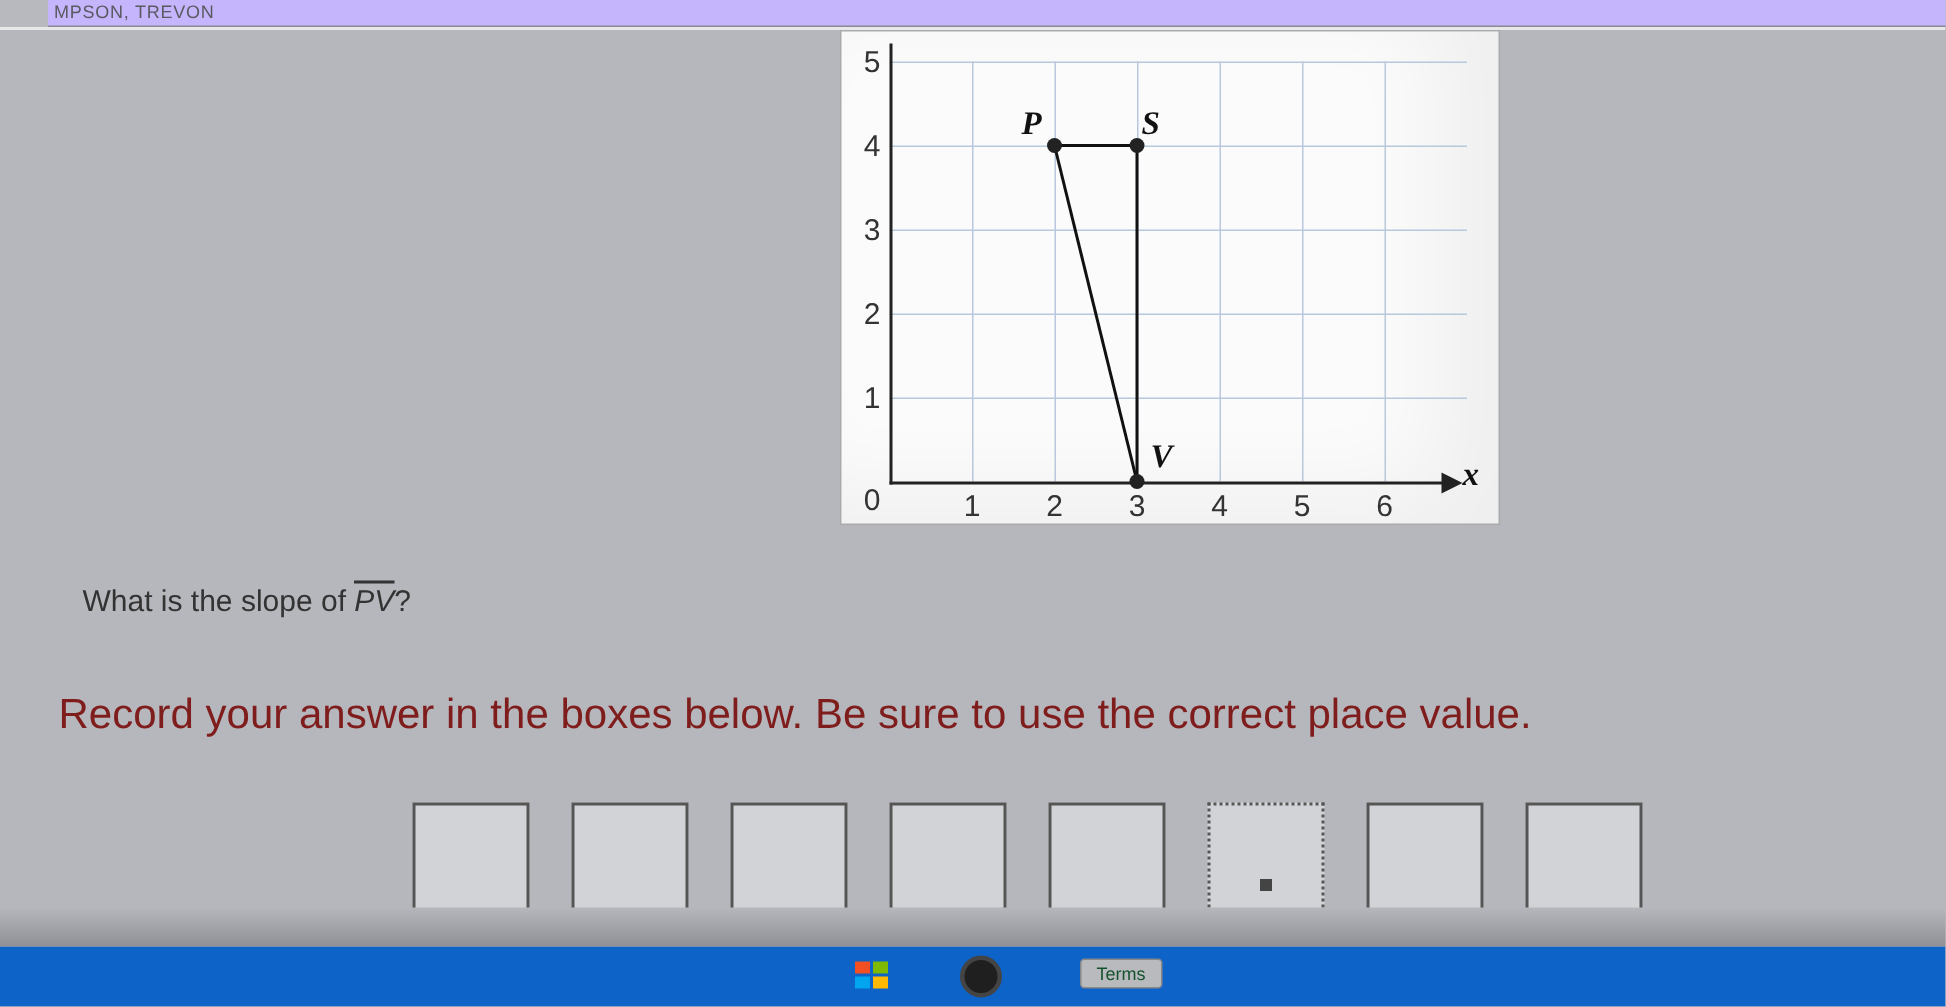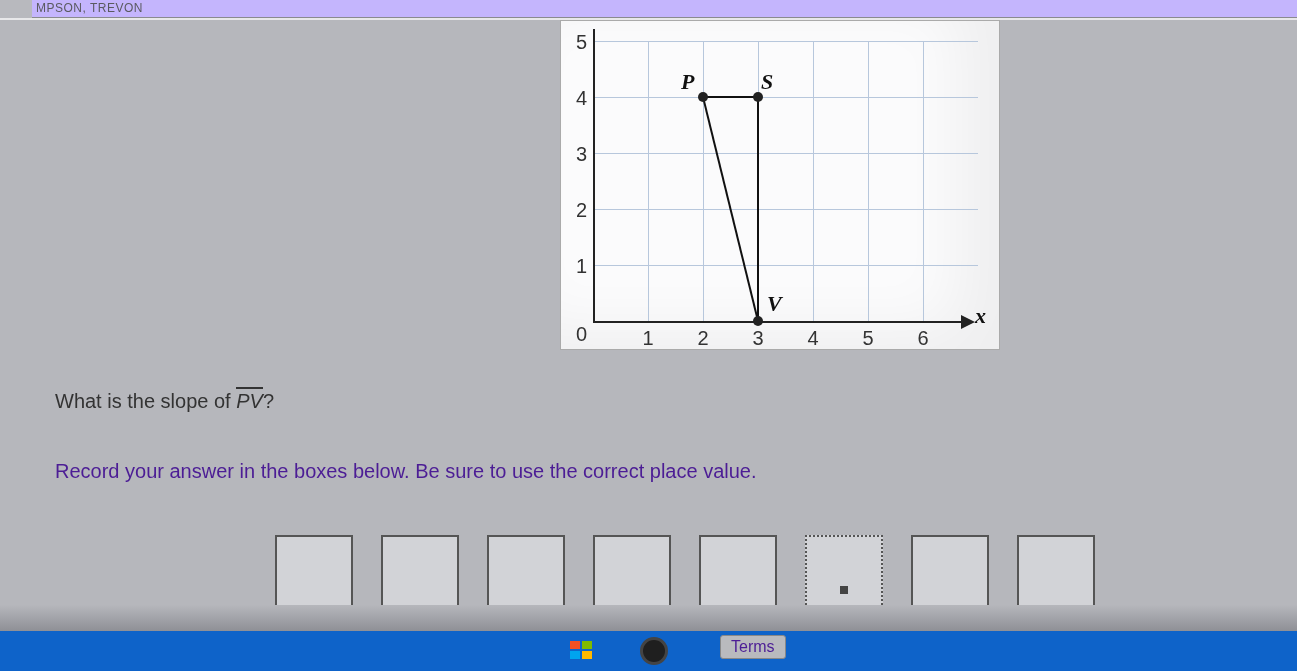--- a/index.html
+++ b/index.html
@@ -124,24 +124,24 @@
     content: "";
     position: absolute;
     top: -3px;
     left: 0;
     right: 0;
     height: 2px;
     background: #333;
   }
   .instr-line {
     position: absolute;
-    left: 55px;
+    left: 39px;
     top: 440px;
-    font-size: 20px;
-    color: #4c1d95;
+    font-size: 28px;
+    color: #7f1d1d;
   }
   .boxes {
     position: absolute;
     left: 275px;
     top: 515px;
     display: flex;
     gap: 28px;
     align-items: flex-end;
   }
   .ans-box {
@@ -177,22 +177,22 @@
     position:absolute;
     left:0; top:-26px;
     width:100%; height:26px;
     background: linear-gradient(#b6b7bc, #8f9096);
   }
   .terms-pill {
     position: absolute;
     left: 720px;
     bottom: 12px;
     background: #b9babe;
-    color: #4c1d95;
-    font-size: 16px;
+    color: #14532d;
+    font-size: 12px;
     padding: 2px 10px;
     border-radius: 3px;
     border: 1px solid #888;
   }
   .camera-dot {
     position: absolute;
     bottom: 6px;
     left: 640px;
     width: 28px; height: 28px;
     background: #1f1f1f;

